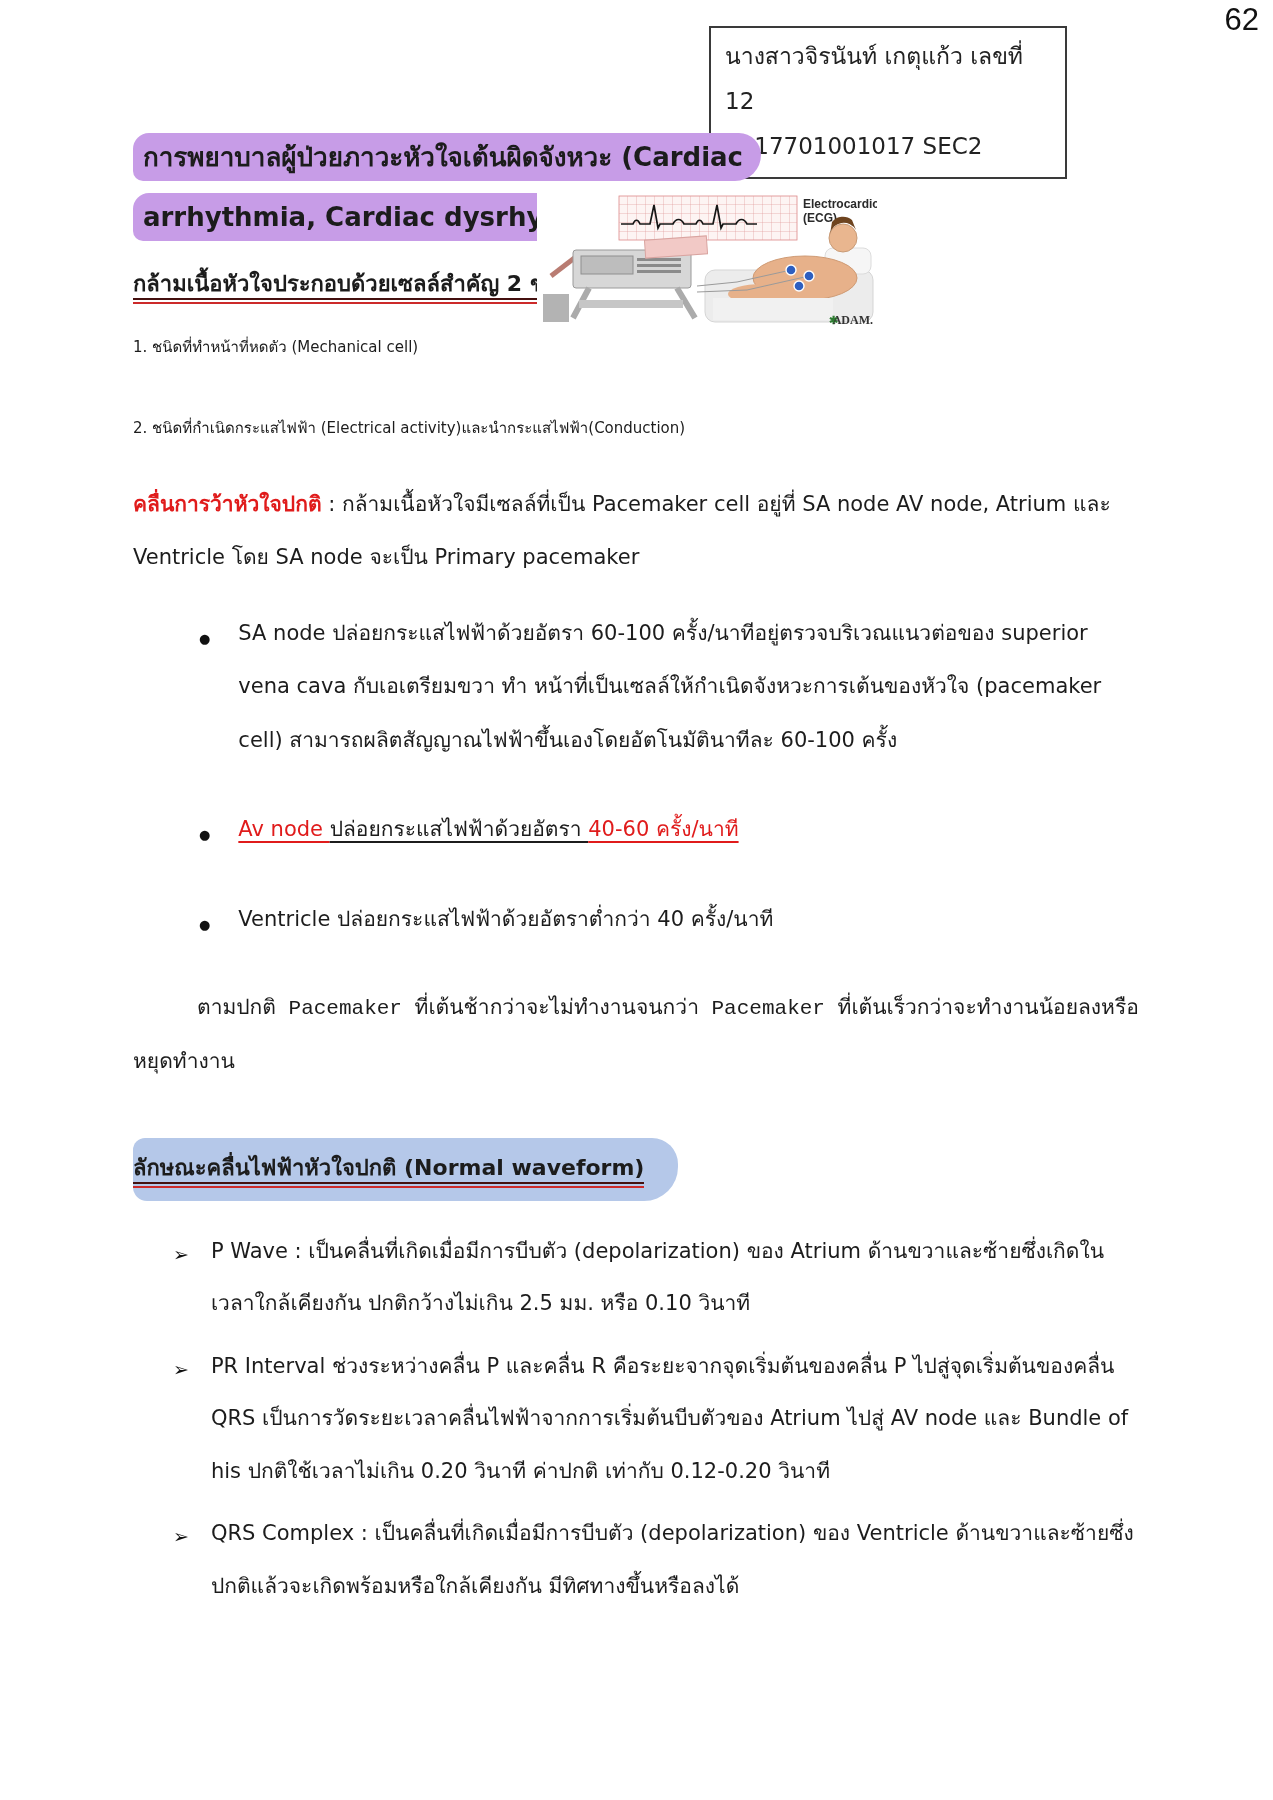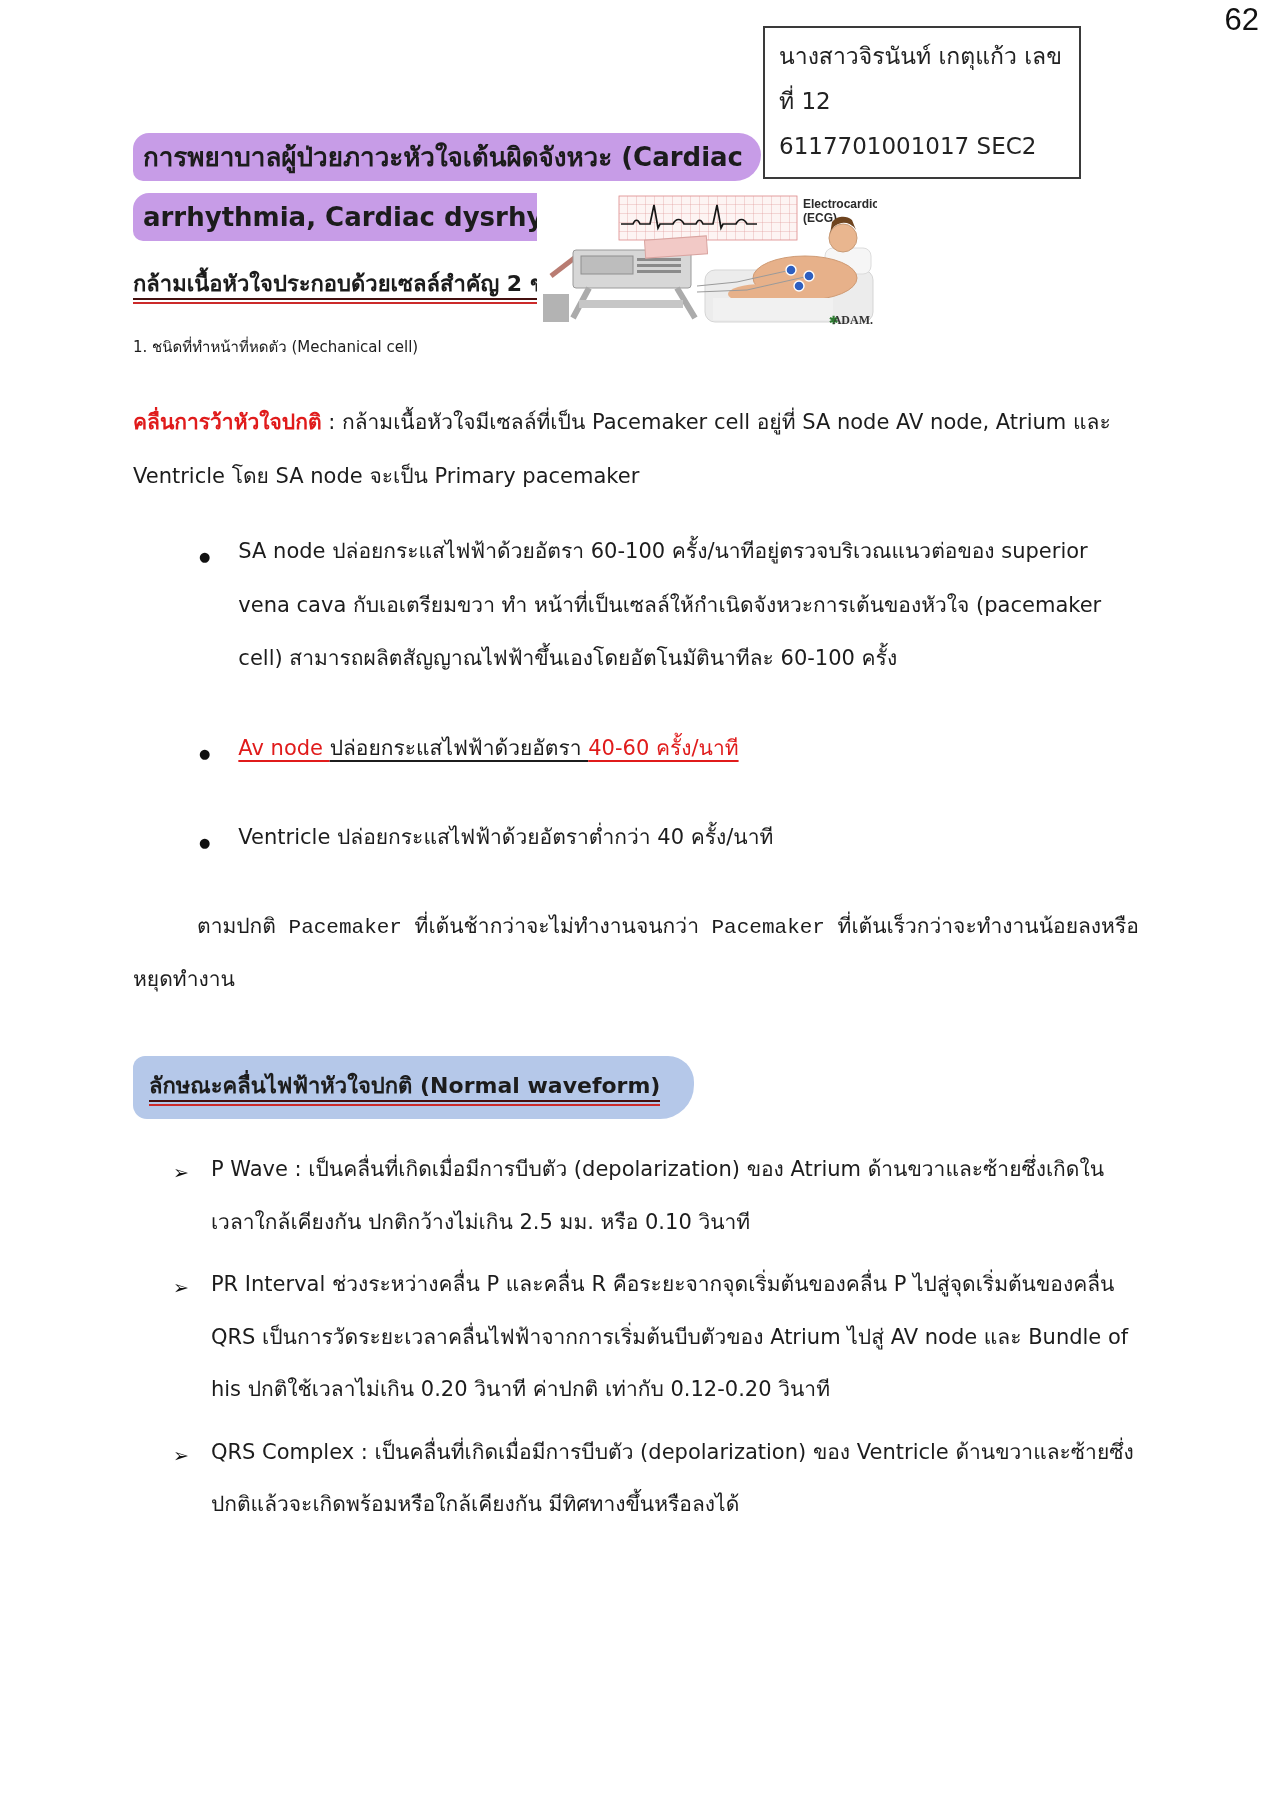--- a/index.html
+++ b/index.html
@@ -19,22 +19,22 @@
     top: 2px;
     right: 14px;
     font-family: "Liberation Sans", sans-serif;
     font-size: 31px;
     font-weight: normal;
     color: #111;
   }
   .name-box {
     position: absolute;
     top: 26px;
-    left: 763px;
-    width: 318px;
+    left: 709px;
+    width: 358px;
     border: 2px solid #3a3a3a;
     background: #fff;
     padding: 6px 14px 8px 14px;
     font-size: 23px;
     line-height: 1.95;
     color: #222;
   }
   .content {
     position: absolute;
     left: 133px;
@@ -86,21 +86,21 @@
   ul.disc-list { list-style: none; margin: 22px 0 0 0; padding: 0 0 0 66px; }
   .disc-list li { display: flex; gap: 28px; margin-bottom: 36px; font-size: 21px; line-height: 2.55; }
   .bullet-dot { flex: 0 0 auto; font-size: 13px; padding-top: 15px; color: #111; }
 
   .note { font-size: 21px; line-height: 2.55; margin-top: 2px; text-indent: 64px; font-family: Liberation Mono, monospace; }
 
   .waveform-heading-wrap { margin-top: 48px; }
   .hl-blue {
     display: inline-block;
     background: #b5c8e9;
-    padding: 12px 34px 16px 16px;
+    padding: 12px 34px 16px 0;
     border-radius: 12px 26px 34px 14px;
   }
   .waveform-heading { font-size: 22px; font-weight: bold; }
 
   .intro { font-size: 21px; line-height: 2.5; margin-top: 30px; text-indent: 64px; }
 
   ul.arrow-list { list-style: none; margin: 24px 0 0 0; padding: 0 0 0 40px; }
   .arrow-list li { display: flex; gap: 22px; font-size: 21px; line-height: 2.5; margin-bottom: 10px; }
   .arrow-icon { flex: 0 0 auto; font-size: 19px; padding-top: 6px; color: #111; }
 </style>
@@ -175,20 +175,21 @@
         <text x="292" y="138" font-family="Liberation Sans, sans-serif" font-size="11" font-weight="bold" fill="#2e7d32">✱</text>
         <text x="336" y="138" text-anchor="end" font-family="Liberation Serif, serif" font-size="12" font-weight="bold" fill="#333">ADAM.</text>
       </svg>
     </div>
 
     <div class="sec-heading">
       <span class="dbl-u">กล้ามเนื้อหัวใจประกอบด้วยเซลล์สำคัญ 2 ชนิด</span>
     </div>
 
     <div class="item item1">1. ชนิดที่ทำหน้าที่หดตัว (Mechanical cell)</div>
+    <div class="item item2">2. ชนิดที่กำเนิดกระแสไฟฟ้า (Electrical activity)และนำกระแสไฟฟ้า(Conduction)</div>
 
     <div class="para">
       <span class="red lead-label">คลื่นการว้าหัวใจปกติ</span><span> : กล้ามเนื้อหัวใจมีเซลล์ที่เป็น Pacemaker cell อยู่ที่ SA node AV node, Atrium และ Ventricle โดย SA node จะเป็น Primary pacemaker</span>
     </div>
 
     <ul class="disc-list">
       <li>
         <span class="bullet-dot">●</span>
         <span>SA node ปล่อยกระแสไฟฟ้าด้วยอัตรา 60-100 ครั้ง/นาทีอยู่ตรวจบริเวณแนวต่อของ superior vena cava กับเอเตรียมขวา ทำ หน้าที่เป็นเซลล์ให้กำเนิดจังหวะการเต้นของหัวใจ (pacemaker cell) สามารถผลิตสัญญาณไฟฟ้าขึ้นเองโดยอัตโนมัตินาทีละ 60-100 ครั้ง</span>
       </li>

